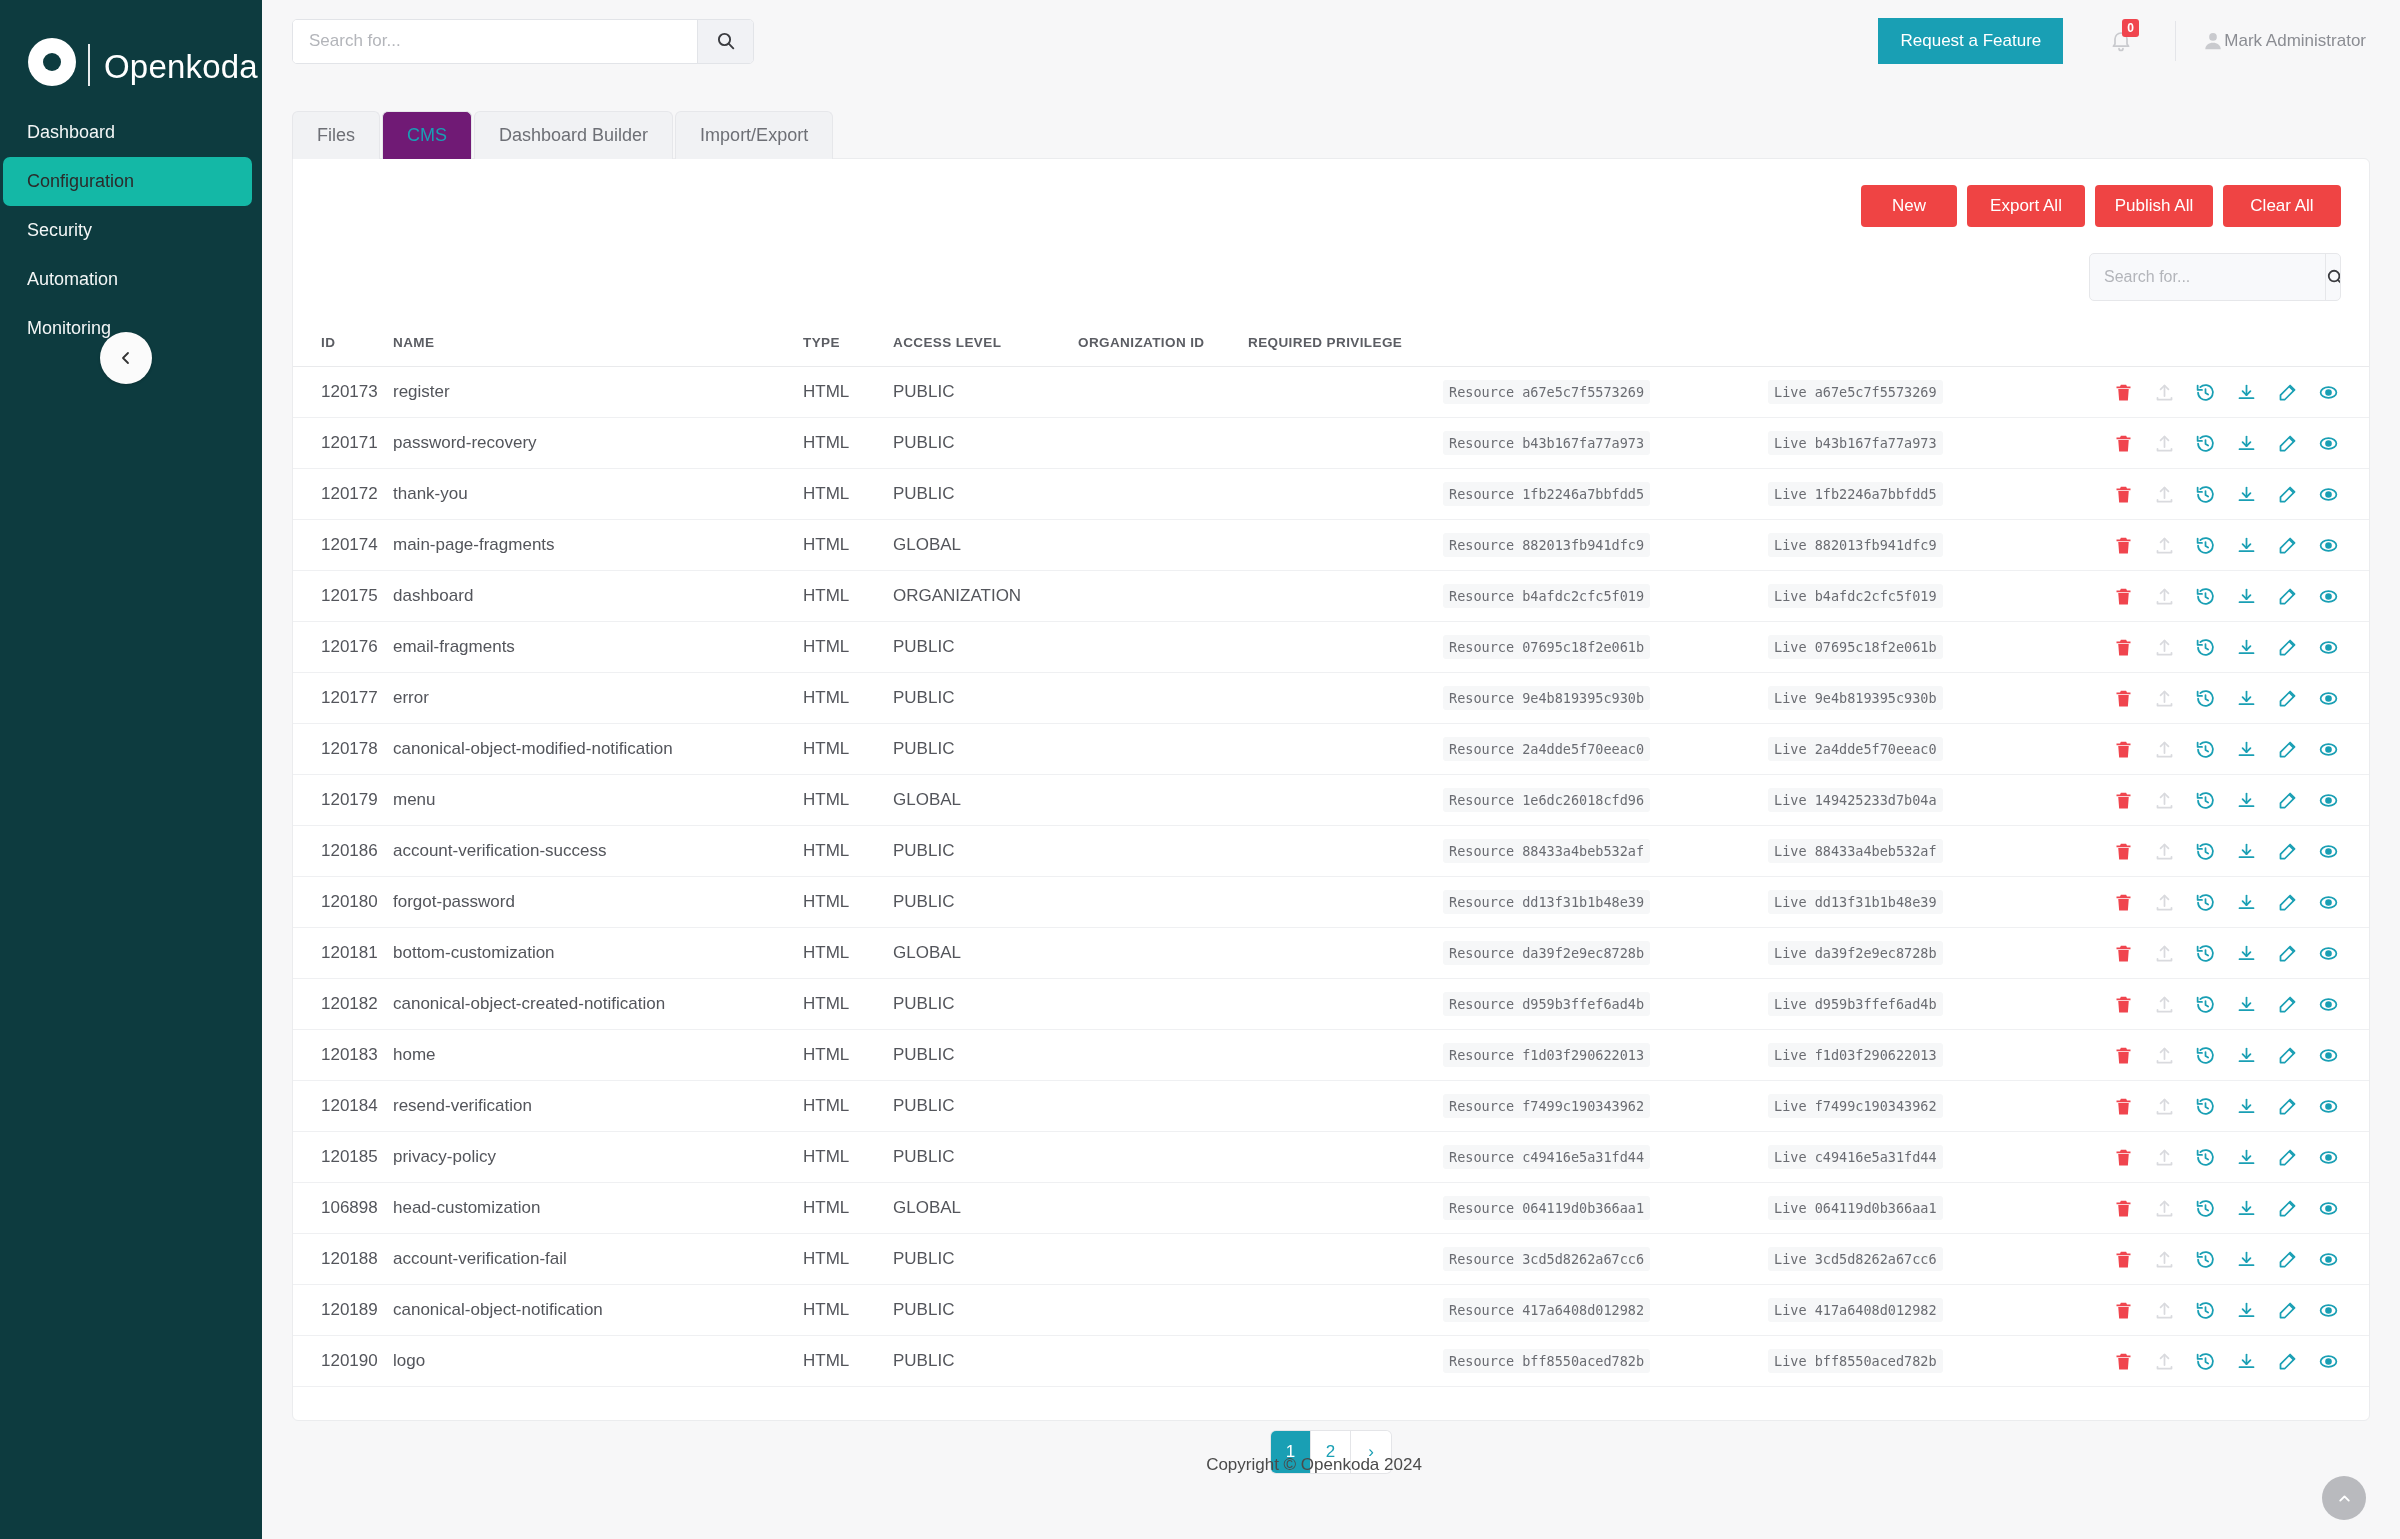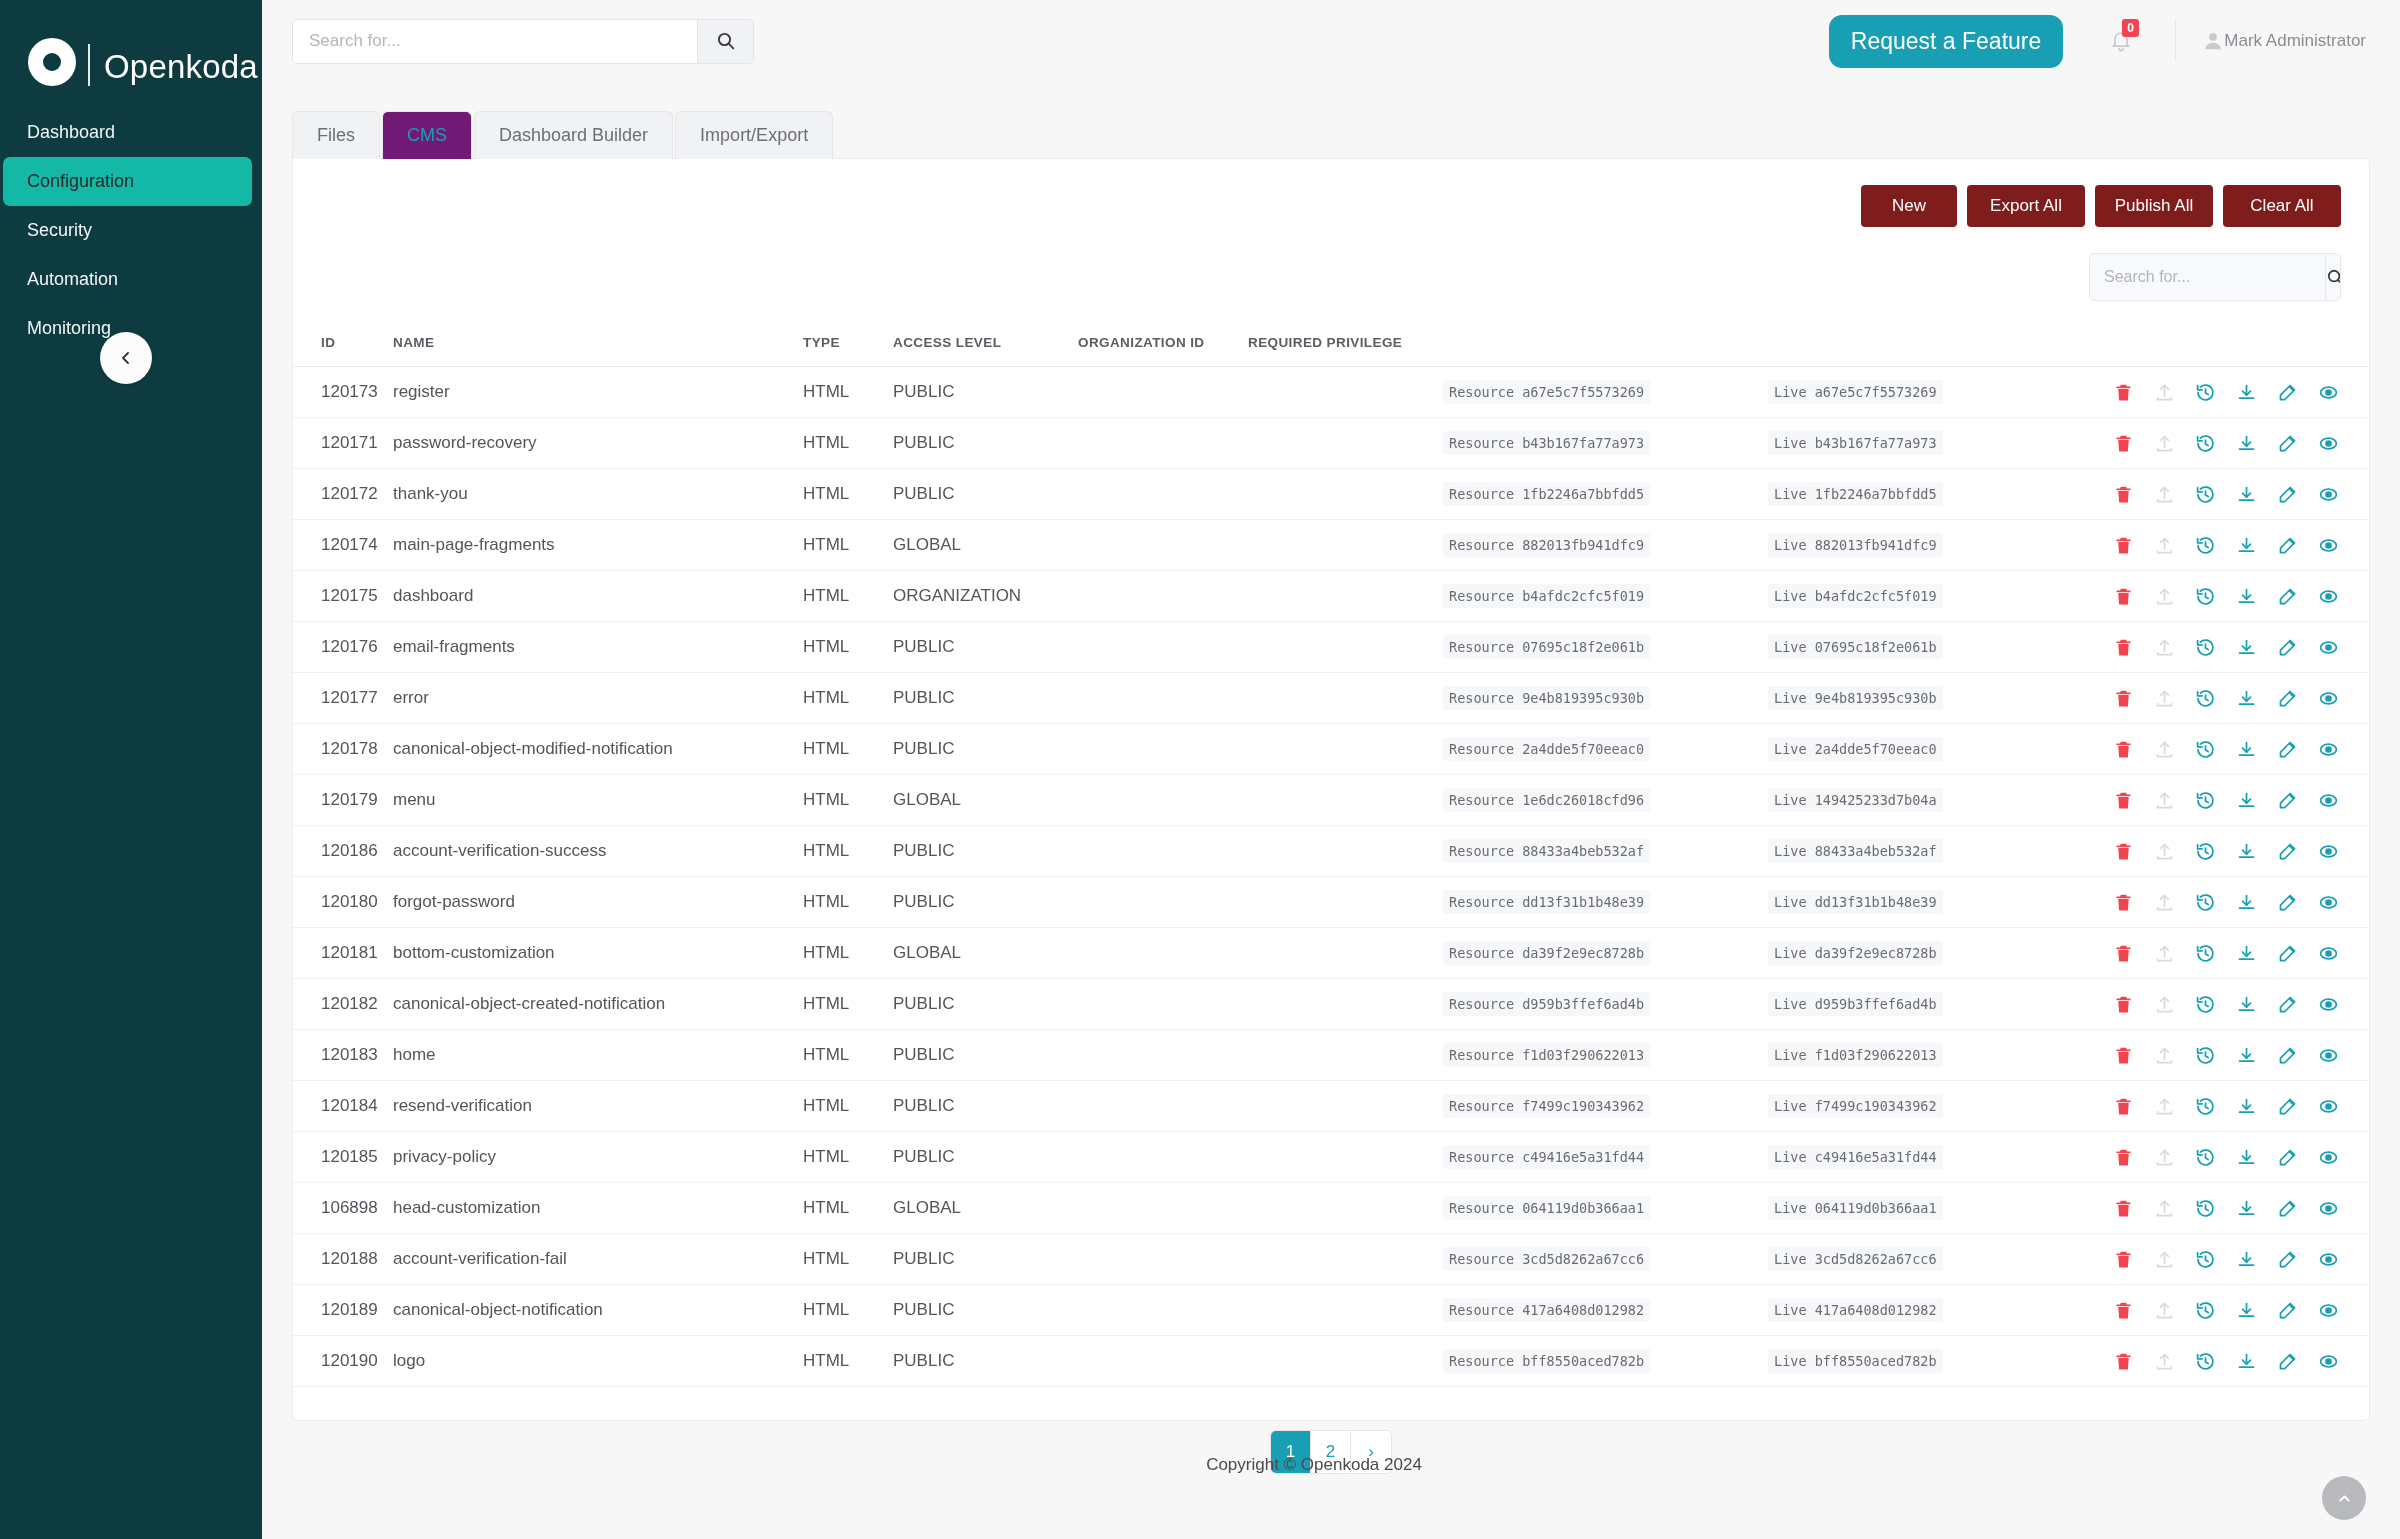--- a/index.html
+++ b/index.html
@@ -91,21 +91,21 @@
     border-left: 1px solid #e2e4e8;
     display: flex; align-items: center; justify-content: center;
     cursor: pointer;
   }
   .top-right {
     margin-left: auto; display: flex; align-items: center;
     padding-right: 34px; gap: 0;
   }
   .btn-feature {
     background: #199fb4; color: #fff;
-    font-size: 23px; border: 0; border-radius: 13px;
+    font-size: 17px; border: 0; border-radius: 0;
     padding: 13px 22px; cursor: pointer;
     font-family: "Liberation Sans", sans-serif;
   }
   .bell-wrap {
     position: relative; margin: 0 42px 0 46px;
     cursor: pointer; display: flex; align-items: center;
   }
   .badge {
     position: absolute; left: 13px; top: -10px;
     background: #f0454e; color: #fff;
@@ -151,21 +151,21 @@
     width: 2078px; height: 1263px;
     background: #ffffff;
     border: 1px solid #ebecee;
     border-radius: 0 6px 6px 6px;
   }
   .card-actions {
     display: flex; justify-content: flex-end; gap: 10px;
     padding: 26px 28px 0 0;
   }
   .act-btn {
-    background: #7f1d1d; color: #fff;
+    background: #ef4444; color: #fff;
     border: 0; border-radius: 4px;
     font-size: 17px; padding: 11px 0; width: 96px;
     cursor: pointer;
     font-family: "Liberation Sans", sans-serif;
   }
   .act-btn.wide { width: 118px; }
   .table-search-row {
     display: flex; justify-content: flex-end;
     padding: 26px 28px 0 0;
   }

